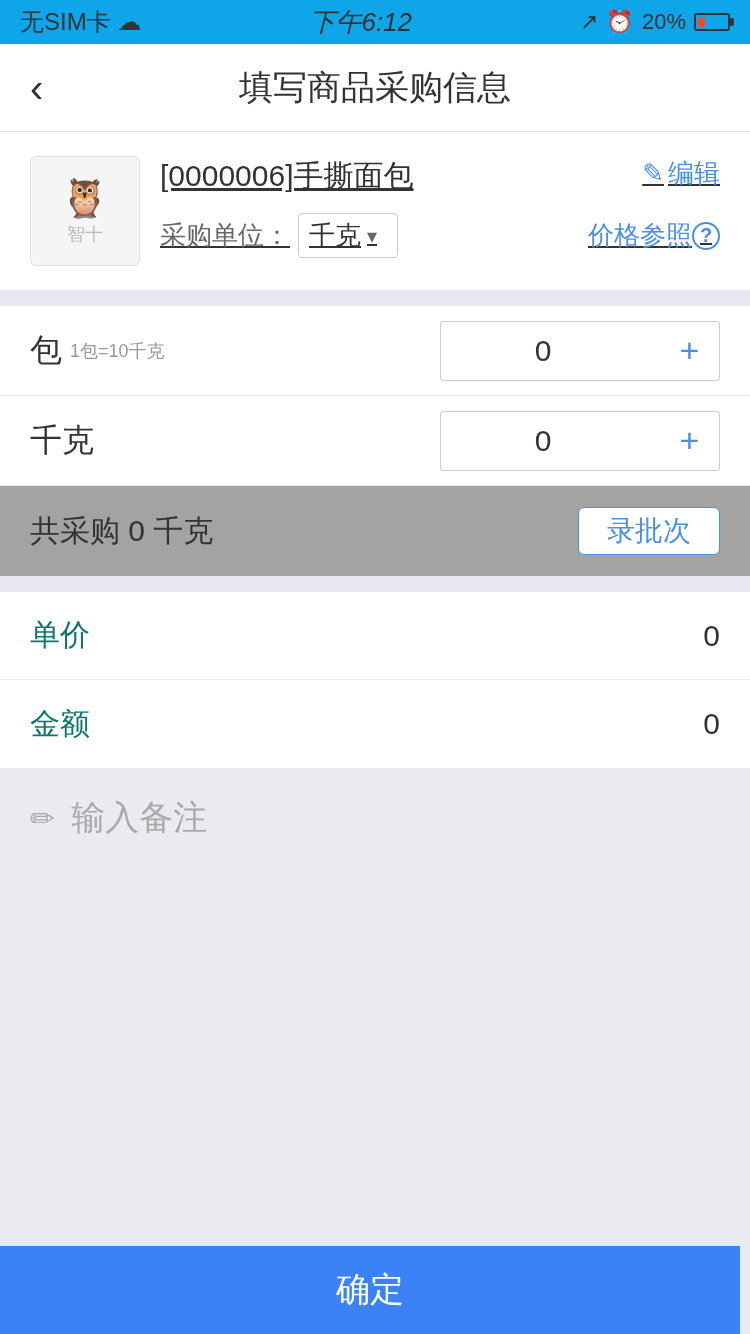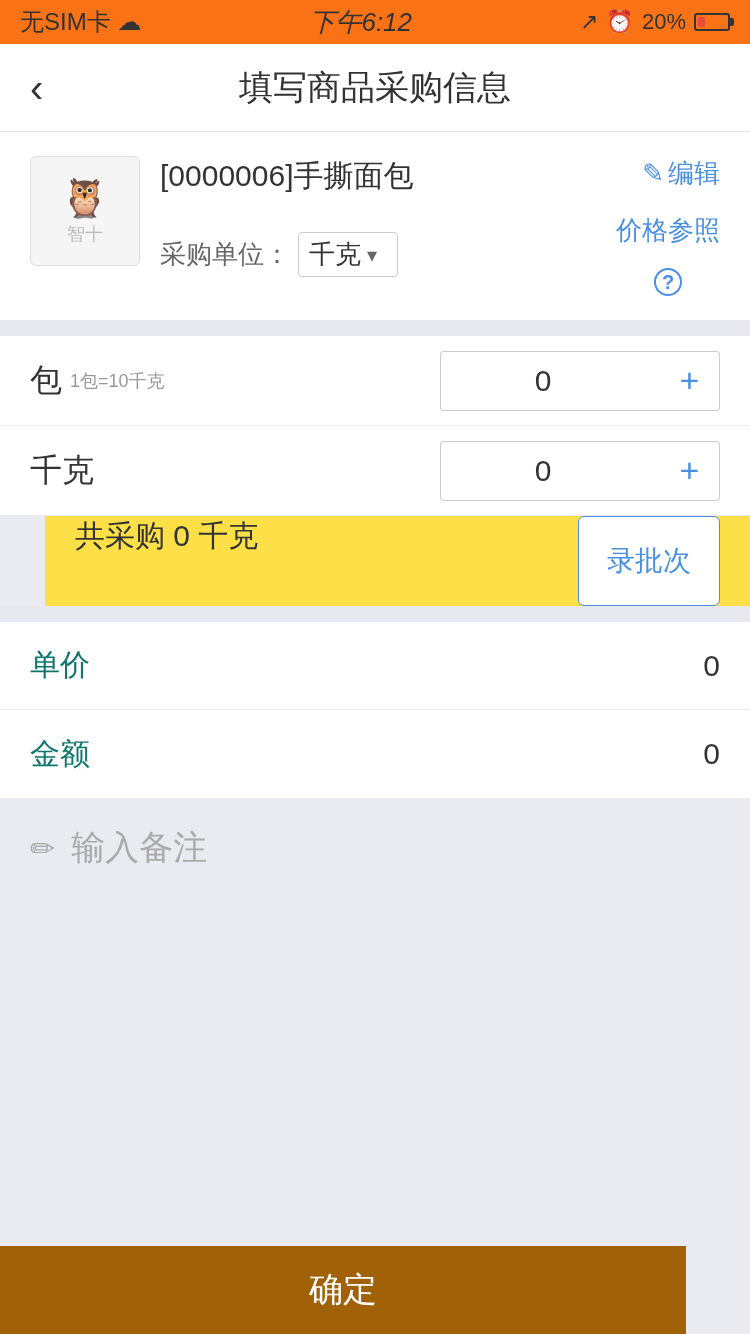--- a/index.html
+++ b/index.html
@@ -12,21 +12,21 @@
       font-size: 28px;
       color: #333;
     }
 
     
     .status-bar {
       display: flex;
       justify-content: space-between;
       align-items: center;
       height: 44px;
-      background: #f97316;
+      background: #0ea5e9;
       padding: 0 20px;
       font-size: 24px;
       color: #333;
     }
     .status-left { display: flex; align-items: center; gap: 10px; }
     .status-center { font-size: 26px; font-weight: 500; font-style: italic; }
     .status-right { display: flex; align-items: center; gap: 8px; font-size: 22px; }
     .battery-bar {
       display: inline-flex; align-items: center; gap: 2px;
     }
@@ -92,20 +92,21 @@
       color: #bbb;
     }
     .product-thumb-label {
       font-size: 18px;
       color: #bbb;
       margin-top: 2px;
       font-family: Liberation Mono, monospace;
     }
     .product-info {
       flex: 1;
+      text-decoration: underline;
     }
     .product-header {
       display: flex;
       justify-content: space-between;
       align-items: flex-start;
     }
     .product-name {
       font-size: 30px;
       color: #333;
       font-weight: 500;
@@ -140,23 +141,22 @@
       align-items: center;
       gap: 6px;
       cursor: pointer;
     }
     .unit-select-arrow { font-size: 20px; color: #666; }
     .price-ref {
       font-size: 26px;
       color: #4a90e2;
       display: flex;
       align-items: center;
-      gap: 20px;
-      cursor: pointer;
-      flex-direction: column;
+      gap: 0;
+      cursor: pointer;
     }
     .price-ref-help {
       width: 28px; height: 28px; border-radius: 50%;
       border: 2px solid #4a90e2;
       display: inline-flex; align-items: center; justify-content: center;
       font-size: 20px; color: #4a90e2; font-weight: bold;
     }
 
     
     .section-divider {
@@ -219,25 +219,25 @@
       color: #4a90e2;
       display: flex;
       align-items: center;
       justify-content: center;
       cursor: pointer;
     }
 
     
     .total-row {
       display: flex;
+      align-items: center;
       justify-content: space-between;
       padding: 0 30px;
       height: 90px;
-      background: #fde047;
-      margin-left: 45px;
+      background: #a3a3a3;
     }
     .total-text {
       font-size: 30px;
       color: #333;
     }
     .batch-btn {
       border: 1px solid #4a90e2;
       border-radius: 6px;
       padding: 4px 28px;
       font-size: 28px;
@@ -290,23 +290,23 @@
       flex: 1;
       background: #eaebf0;
       min-height: 200px;
     }
 
     
     .confirm-btn {
       position: fixed;
       bottom: 0;
       left: 0;
-      width: 686px;
+      width: 740px;
       height: 88px;
-      background: #a16207;
+      background: #3b82f6;
       color: #fff;
       font-size: 34px;
       display: flex;
       align-items: center;
       justify-content: center;
       cursor: pointer;
       border: none;
       z-index: 100;
     }
 

